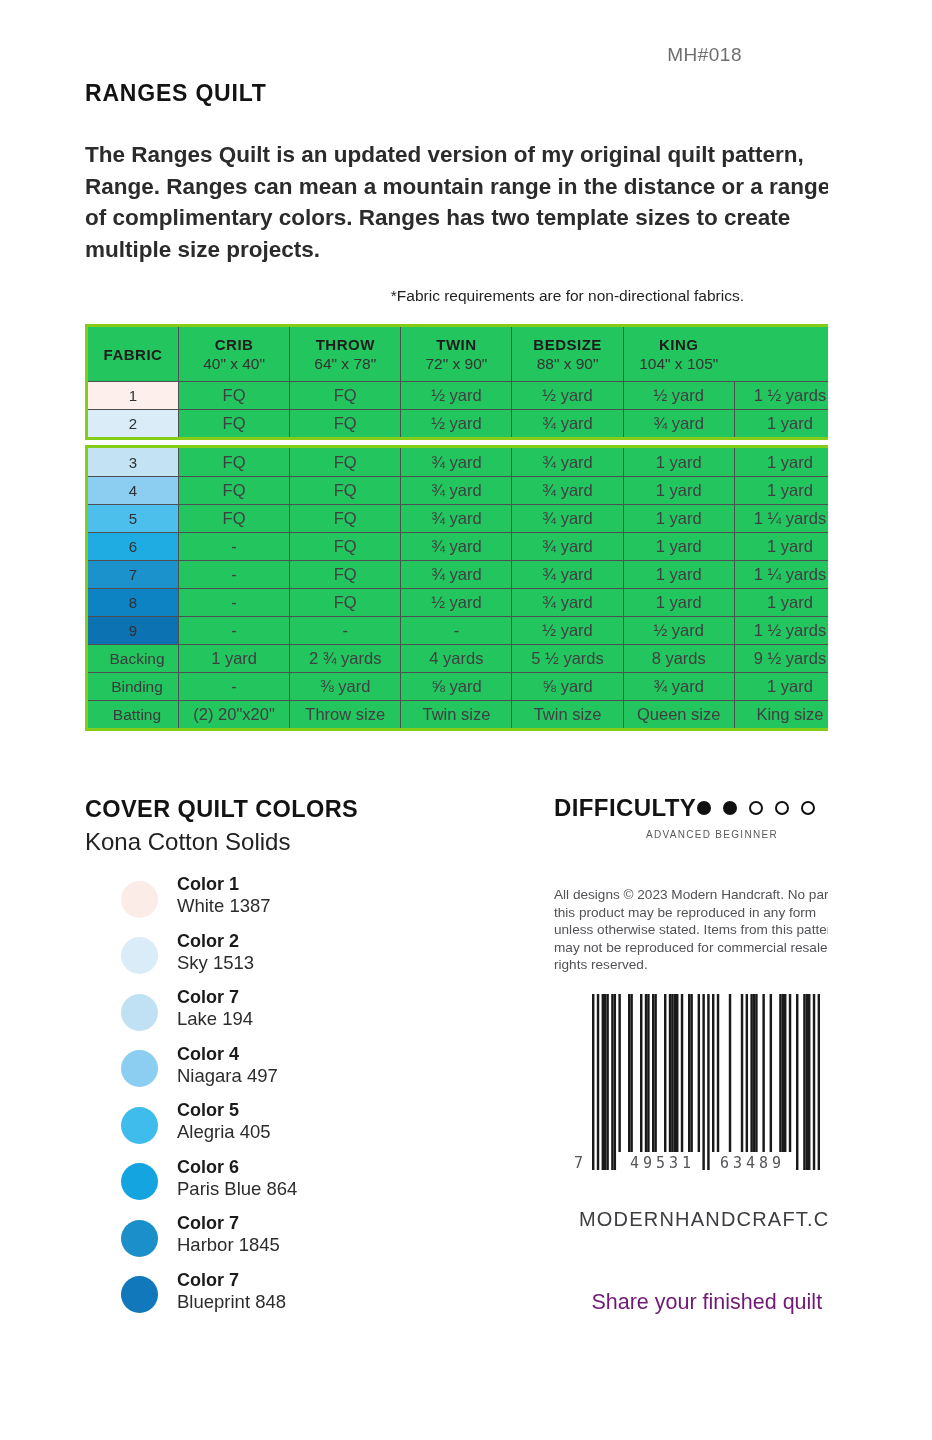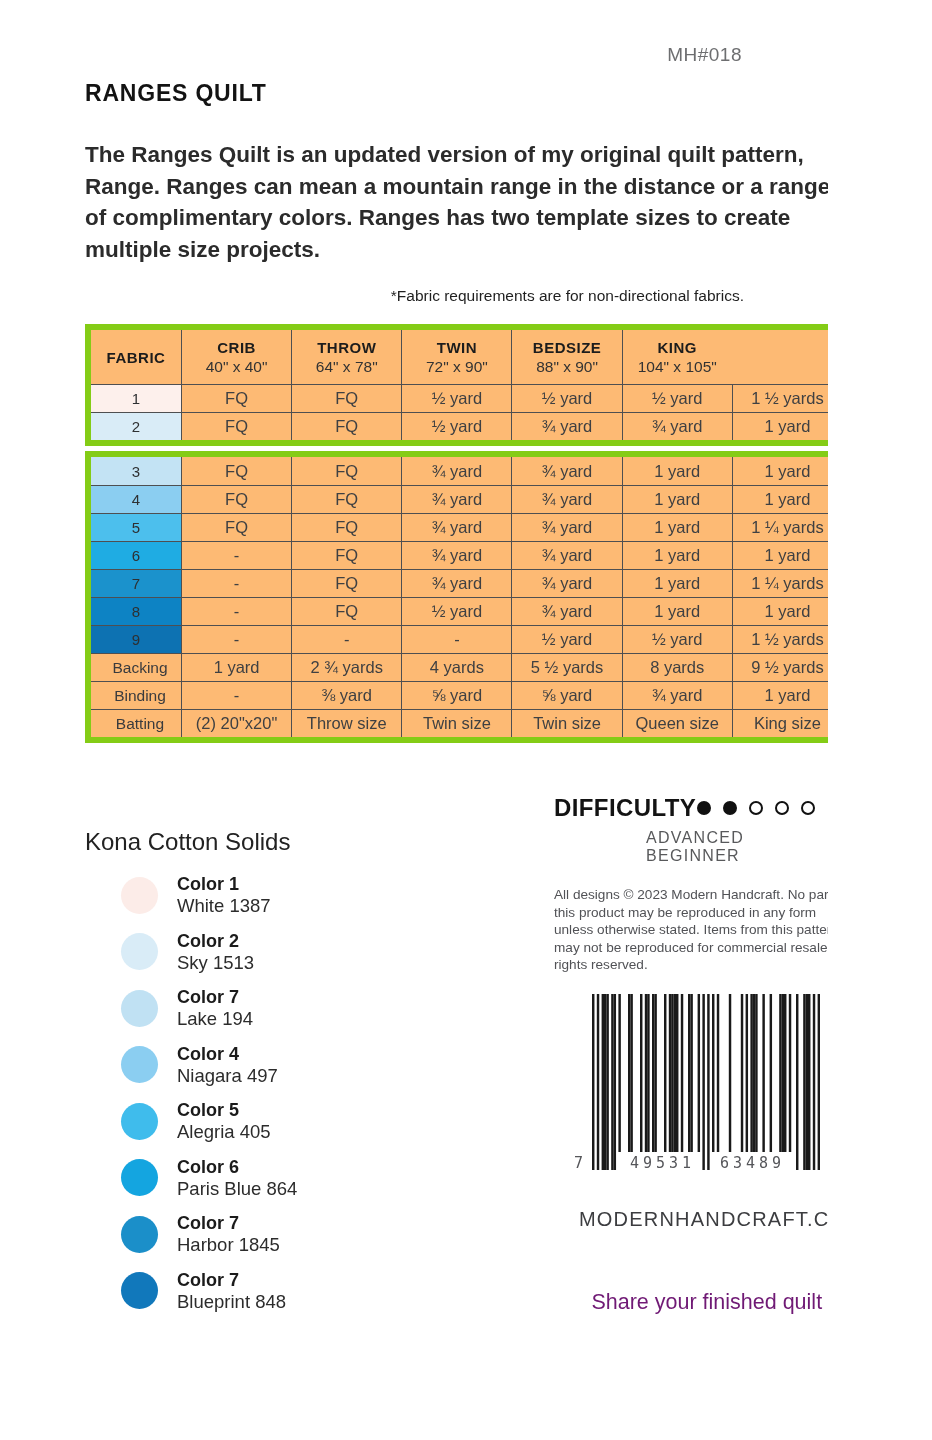--- a/index.html
+++ b/index.html
@@ -7,47 +7,47 @@
   .page {
     position:relative; width:828px; height:1440px; background:#ffffff;
     font-family:"Liberation Sans","DejaVu Sans",sans-serif; color:#231f20; overflow:hidden;
   }
   .doc-code { position:absolute; top:44px; right:86px; font-size:19px; color:#6d6e70; letter-spacing:0.5px; font-weight:400; }
   .title { position:absolute; top:80px; left:85px; font-size:23px; font-weight:bold; letter-spacing:0.8px; color:#131313; }
   .desc { position:absolute; top:139px; left:85px; width:762px; font-size:22.5px; line-height:31.5px; color:#2b2b2b; font-weight:700; }
   .fabric-note { position:absolute; top:287px; right:84px; font-size:15.5px; color:#1f1f1f; }
 
   .ftable { position:absolute; top:324px; left:85px; width:763px; }
-  .tblock { border:6px solid #84cc16; background:#fdba74; }
+  .tblock { border:3px solid #84cc16; background:#22c55e; }
   .tblock + .tblock { margin-top:5px; }
   .trow { display:grid; grid-template-columns:90px repeat(6,1fr); }
   .trow + .trow .cell { border-top:1.5px solid #4e4f51; }
   .cell { border-left:1.5px solid #4e4f51; display:flex; align-items:center; justify-content:center; }
   .cell:first-child { border-left:none; }
   .thead .cell { height:54px; flex-direction:column; justify-content:center; }
   .hl { font-weight:bold; font-size:15px; letter-spacing:0.5px; color:#1c1c1c; line-height:19px; }
   .hs { font-size:15.5px; color:#333; line-height:19px; }
   .val { height:28px; font-size:16.5px; color:#3f4042; }
   .fab-cell { height:28px; font-size:15px; color:#2e3032; }
   .rowlabel { height:28px; font-size:15.5px; color:#3a3b3d;padding-left:8px; }
 
   .cover-heading { position:absolute; top:796px; left:85px; font-size:23.5px; font-weight:bold; letter-spacing:0.4px; color:#131313; }
   .cover-sub { position:absolute; top:828px; left:85px; font-size:24px; font-weight:400; color:#222; }
   .color-list { position:absolute; top:873px; left:121px; }
-  .color-item { display:flex; align-items:center; margin-bottom:12px; }
+  .color-item { display:flex; align-items:flex-end; margin-bottom:12px; }
   .swatch { width:37px; height:37px; border-radius:50%; flex:0 0 37px; }
   .color-text { margin-left:19px; }
   .color-label { font-size:18px; font-weight:bold; color:#1b1b1b; line-height:22px; }
   .color-name { font-size:18.5px; color:#2c2c2c; line-height:22.5px; }
 
   .diff-heading { position:absolute; top:794px; left:554px; font-size:24px; font-weight:bold; letter-spacing:0.4px; color:#131313; }
   .dots { position:absolute; top:801px; left:697px; display:flex; gap:12px; }
   .dot { width:14px; height:14px; border-radius:50%; border:2px solid #111; }
   .dot.filled { background:#111; }
-  .diff-label { position:absolute; top:829px; left:646px; font-size:16px; letter-spacing:1.3px; color:#58595b; }
+  .diff-label { position:absolute; top:829px; left:646px; font-size:10px; letter-spacing:1.3px; color:#58595b; }
 
   .copyright { position:absolute; top:886px; left:554px; width:298px; font-size:13.6px; line-height:17.6px; color:#515256; }
 
   .barcode { position:absolute; top:994px; left:592px; width:228px; height:178px; }
   .barcode svg { display:block; }
   .bc-num { position:absolute; bottom:0; font-family:"DejaVu Sans Mono","Liberation Mono",monospace; font-size:15px; color:#55565a; background:#fff; padding:0 2px; letter-spacing:4px; }
   .bc-n0 { left:-20px; letter-spacing:0; }
   .bc-n1 { left:36px; }
   .bc-n2 { left:126px; }
   .bc-n3 { right:-20px; letter-spacing:0; }
@@ -197,20 +197,21 @@
           <div class="cell val">(2) 20"x20"</div>
           <div class="cell val">Throw size</div>
           <div class="cell val">Twin size</div>
           <div class="cell val">Twin size</div>
           <div class="cell val">Queen size</div>
           <div class="cell val">King size</div>
         </div>
       </div>
   </div>
 
+  <div class="cover-heading">COVER QUILT COLORS</div>
   <div class="cover-sub">Kona Cotton Solids</div>
   <div class="color-list" id="color-list">
       <div class="color-item">
         <div class="swatch" style="background: rgb(252, 236, 232);"></div>
         <div class="color-text">
           <div class="color-label">Color 1</div>
           <div class="color-name">White 1387</div>
         </div>
       </div>
       <div class="color-item">

